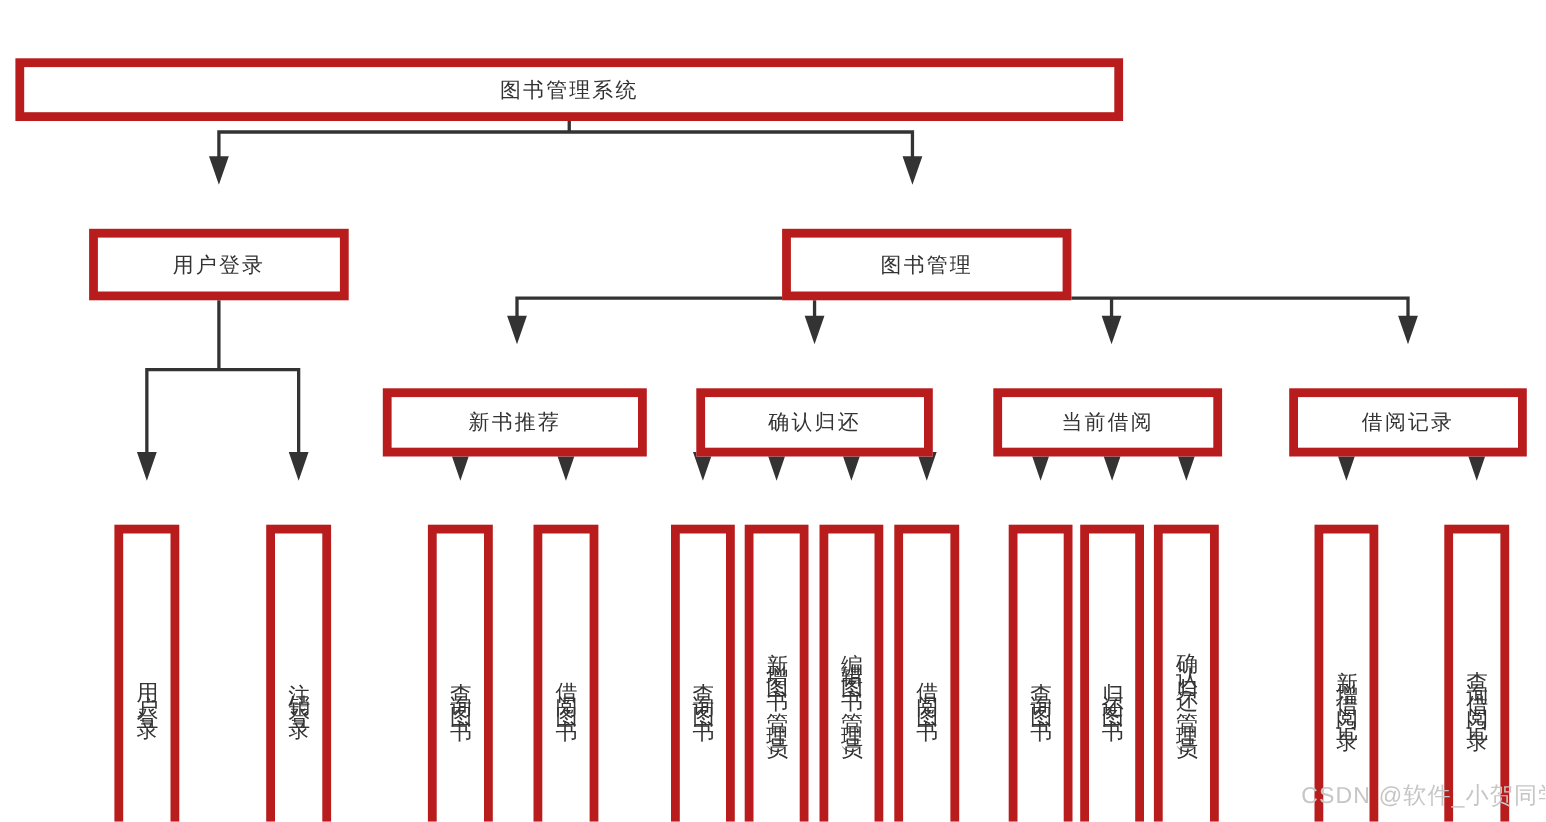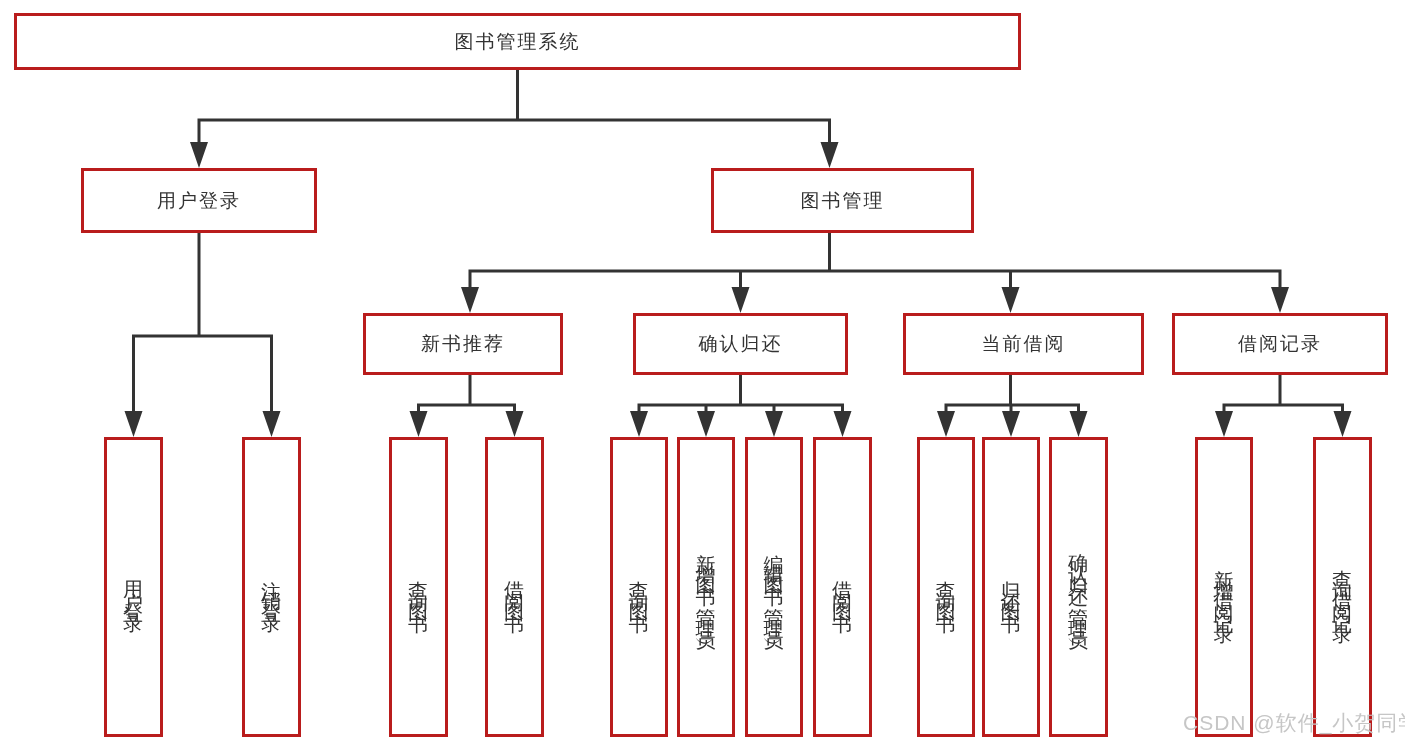--- a/index.html
+++ b/index.html
@@ -18,25 +18,26 @@
   #connectors {
     position: absolute;
     left: 0;
     top: 0;
     pointer-events: none;
   }
   .node {
     position: absolute;
     box-sizing: border-box;
     background: #ffffff;
-    border: 3px solid #b91c1c;
+    border: 8px solid #b91c1c;
     display: flex;
     align-items: center;
     justify-content: center;
     z-index: 2;
+    margin-top: 40px;
   }
   .node .node-label {
     color: #333333;
     font-size: 19px;
     letter-spacing: 2px;
     white-space: nowrap;
   }
   .node.vertical .node-label {
     writing-mode: vertical-rl;
     text-orientation: mixed;
@@ -73,21 +74,21 @@
     </div>
     <div class="node vertical" style="left: 104px; top: 437px; width: 59px; height: 300px;">
       <span class="node-label">用户登录</span>
     </div>
     <div class="node vertical" style="left: 242px; top: 437px; width: 59px; height: 300px;">
       <span class="node-label">注销登录</span>
     </div>
     <div class="node" style="left: 711px; top: 168px; width: 263px; height: 65px;">
       <span class="node-label">图书管理</span>
     </div>
-    <div class="node" style="left: 363px; top: 313px; width: 200px; height: 62px;">
+    <div class="node" style="left: 348px; top: 313px; width: 240px; height: 62px;">
       <span class="node-label">新书推荐</span>
     </div>
     <div class="node vertical" style="left: 389px; top: 437px; width: 59px; height: 300px;">
       <span class="node-label">查询图书</span>
     </div>
     <div class="node vertical" style="left: 485px; top: 437px; width: 59px; height: 300px;">
       <span class="node-label">借阅图书</span>
     </div>
     <div class="node" style="left: 633px; top: 313px; width: 215px; height: 62px;">
       <span class="node-label">确认归还</span>
@@ -97,21 +98,21 @@
     </div>
     <div class="node vertical" style="left: 677px; top: 437px; width: 58px; height: 300px;">
       <span class="node-label">新增图书（管理员）</span>
     </div>
     <div class="node vertical" style="left: 745px; top: 437px; width: 58px; height: 300px;">
       <span class="node-label">编辑图书（管理员）</span>
     </div>
     <div class="node vertical" style="left: 813px; top: 437px; width: 59px; height: 300px;">
       <span class="node-label">借阅图书</span>
     </div>
-    <div class="node" style="left: 903px; top: 313px; width: 241px; height: 62px; font-family: Liberation Mono, monospace;">
+    <div class="node" style="left: 903px; top: 313px; width: 208px; height: 62px; font-family: Liberation Mono, monospace;">
       <span class="node-label">当前借阅</span>
     </div>
     <div class="node vertical" style="left: 917px; top: 437px; width: 58px; height: 300px;">
       <span class="node-label">查询图书</span>
     </div>
     <div class="node vertical" style="left: 982px; top: 437px; width: 58px; height: 300px;">
       <span class="node-label">归还图书</span>
     </div>
     <div class="node vertical" style="left: 1049px; top: 437px; width: 59px; height: 300px;">
       <span class="node-label">确认归还（管理员）</span>

